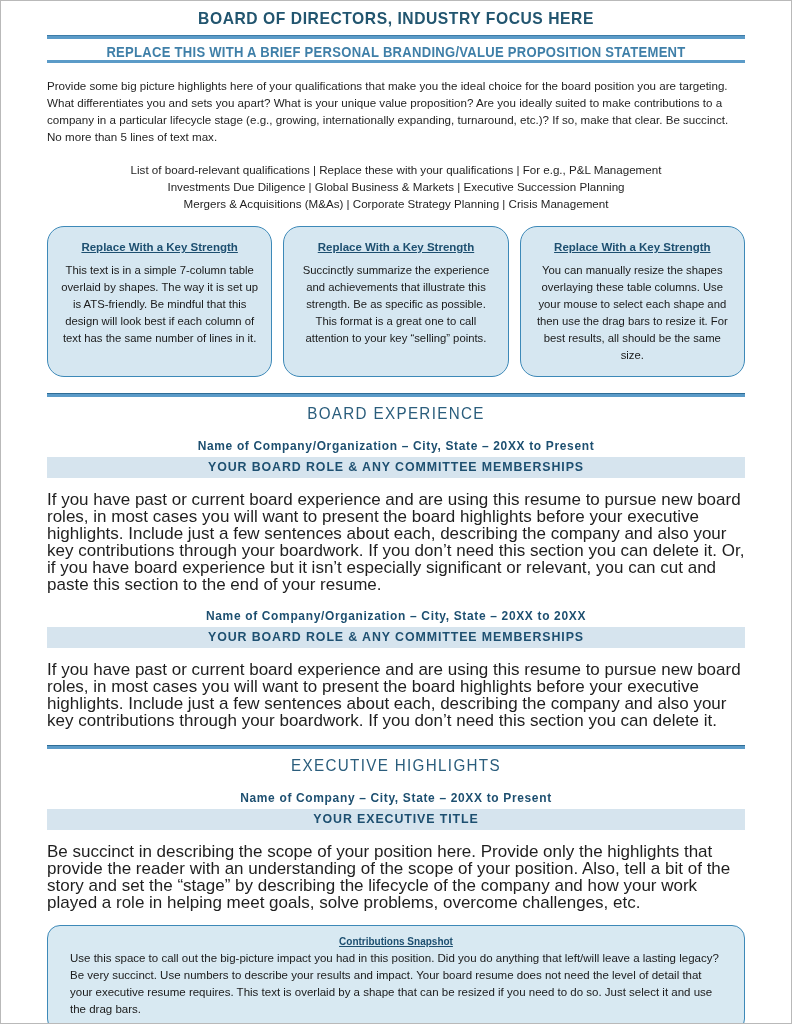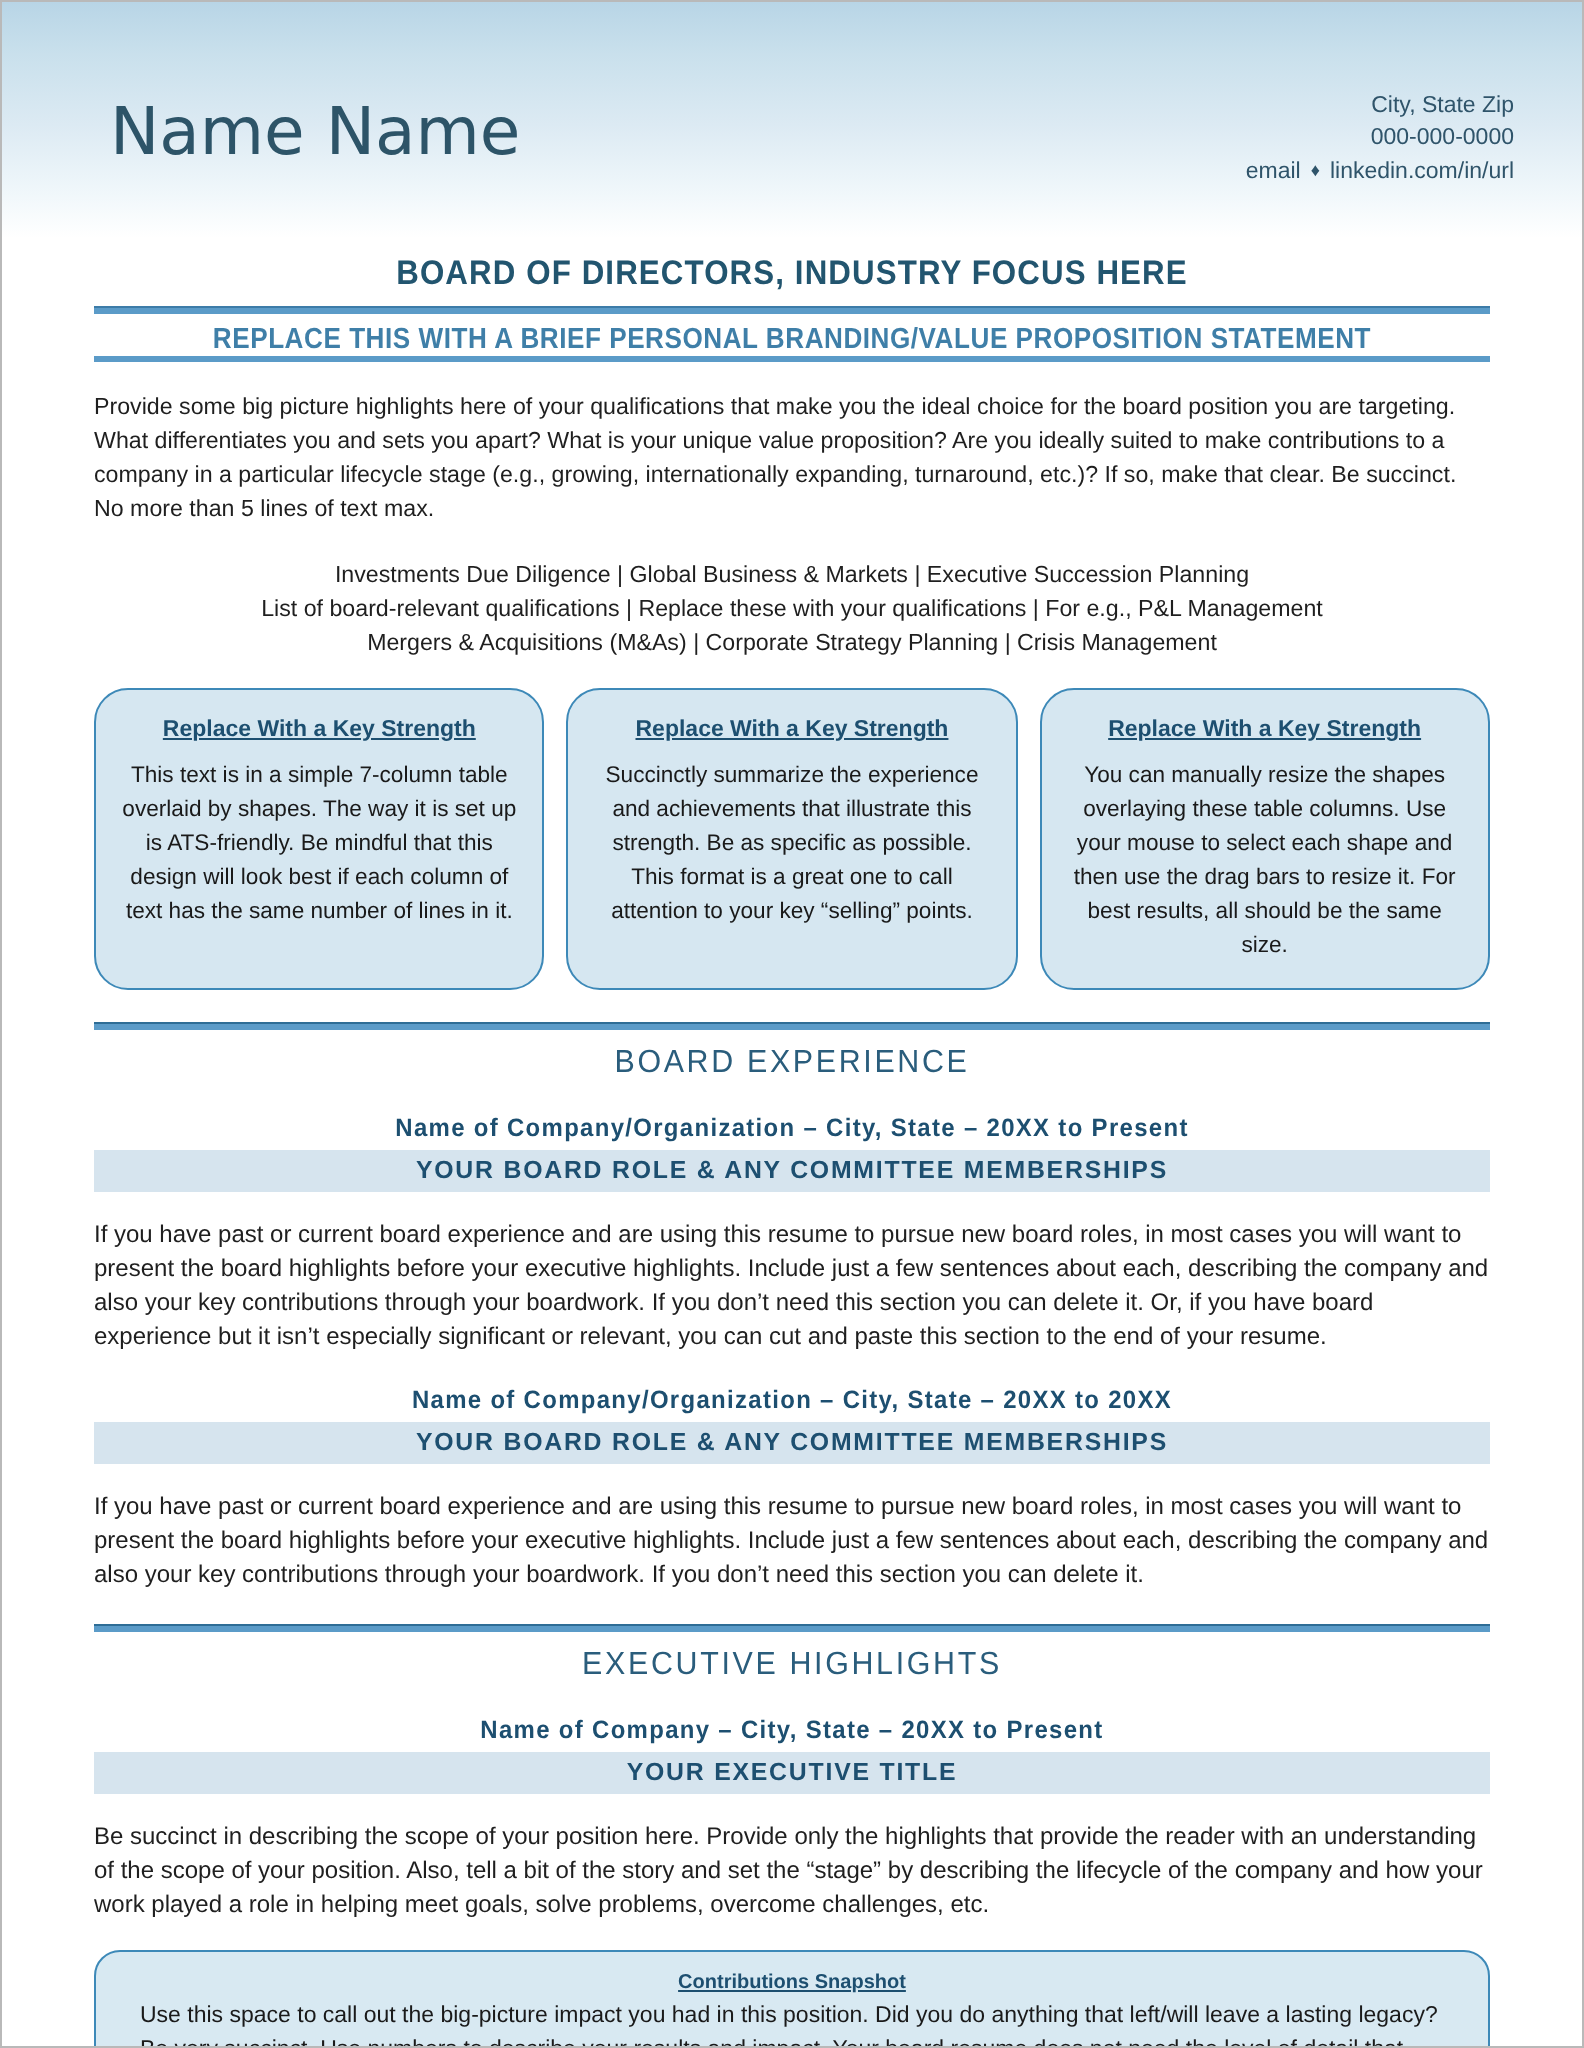--- a/index.html
+++ b/index.html
@@ -186,21 +186,21 @@
     font-family: "Liberation Sans Narrow", "Liberation Sans", sans-serif;
     font-size: 12.4px;
     font-weight: 700;
     letter-spacing: 0.9px;
     color: #1d4f70;
     padding: 3px 0 4px 0;
     margin-top: 4px;
   }
   .body-para {
     font-family: "Liberation Sans", sans-serif;
-    font-size: 12px;
+    font-size: 17px;
     line-height: 17px;
     color: #1f1f1f;
     margin-top: 13px;
   }
 
   
   .snapshot-box {
     background: #d8e9f2;
     border: 1.6px solid #3d89b8;
     border-radius: 13px;
@@ -223,43 +223,33 @@
     line-height: 17px;
     color: #1a1a1a;
     text-align: left;
   }
 </style>
 </head>
 <body>
 
 <div class="page">
 
-  <div class="header-band">
-    <div class="header-inner">
-      <div class="name">Name Name</div>
-      <div class="contact">
-        <div class="cline">City, State Zip</div>
-        <div class="cline">000-000-0000</div>
-        <div class="cline"><span>email</span><span class="sep">♦</span><span>linkedin.com/in/url</span></div>
-      </div>
-    </div>
-  </div>
 
   <div class="content">
 
     <div class="target-title">BOARD OF DIRECTORS, INDUSTRY FOCUS HERE</div>
     <div class="rule-heavy"></div>
     <div class="branding">REPLACE THIS WITH A BRIEF PERSONAL BRANDING/VALUE PROPOSITION STATEMENT</div>
     <div class="rule-plain"></div>
 
     <div class="para">Provide some big picture highlights here of your qualifications that make you the ideal choice for the board position you are targeting. What differentiates you and sets you apart? What is your unique value proposition? Are you ideally suited to make contributions to a company in a particular lifecycle stage (e.g., growing, internationally expanding, turnaround, etc.)? If so, make that clear. Be succinct. No more than 5 lines of text max.</div>
 
     <div class="quals">
+      <div class="qline">List of board-relevant qualifications | Replace these with your qualifications | For e.g., P&amp;L Management</div>
       <div class="qline">Investments Due Diligence | Global Business &amp; Markets | Executive Succession Planning</div>
-      <div class="qline">List of board-relevant qualifications | Replace these with your qualifications | For e.g., P&amp;L Management</div>
       <div class="qline">Mergers &amp; Acquisitions (M&amp;As) | Corporate Strategy Planning | Crisis Management</div>
     </div>
 
     <div class="strength-row">
       <div class="strength-box">
         <div class="strength-title">Replace With a Key Strength</div>
         <div class="strength-text">This text is in a simple 7-column table overlaid by shapes. The way it is set up is ATS-friendly. Be mindful that this design will look best if each column of text has the same number of lines in it.</div>
       </div>
       <div class="strength-box">
         <div class="strength-title">Replace With a Key Strength</div>

